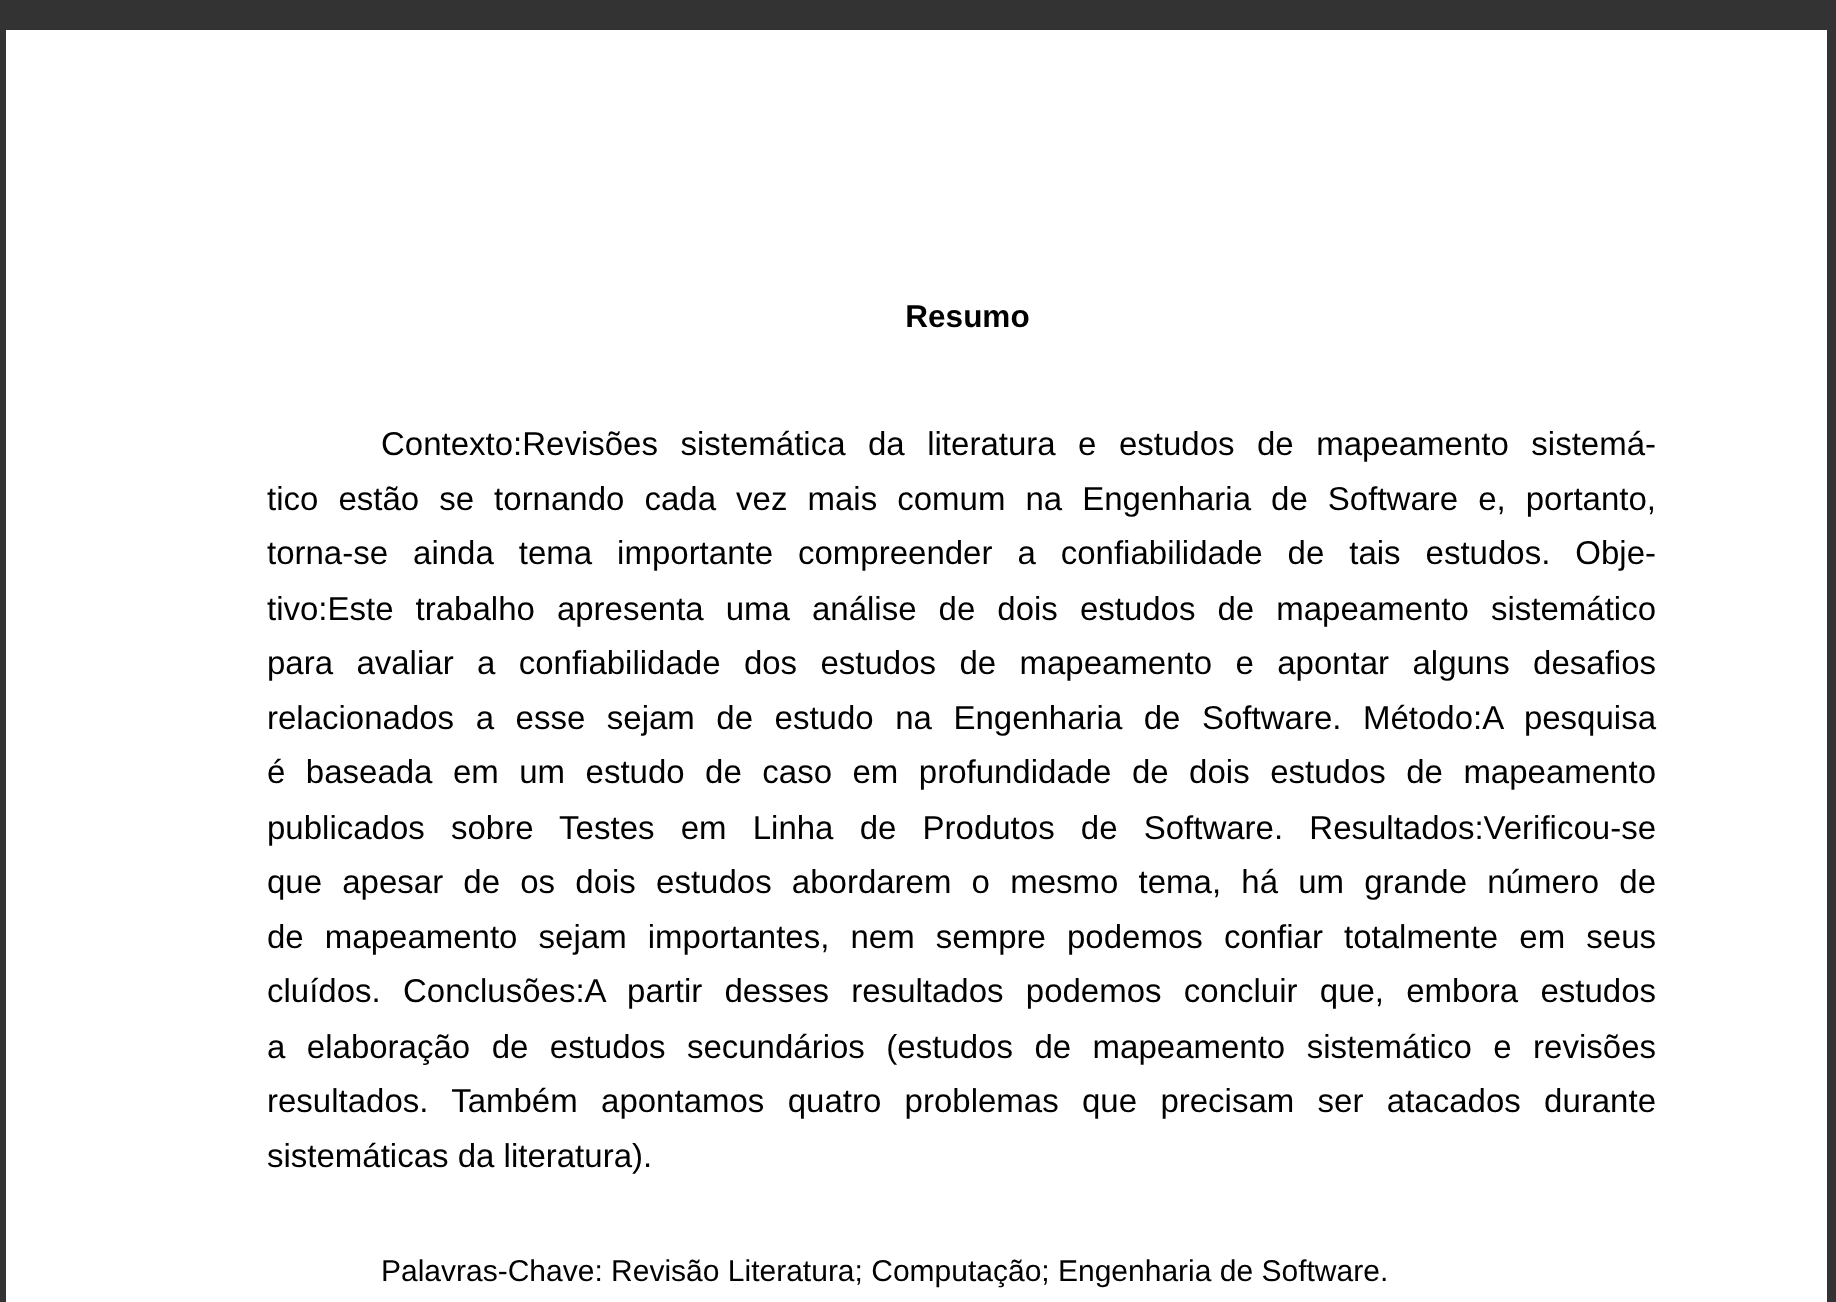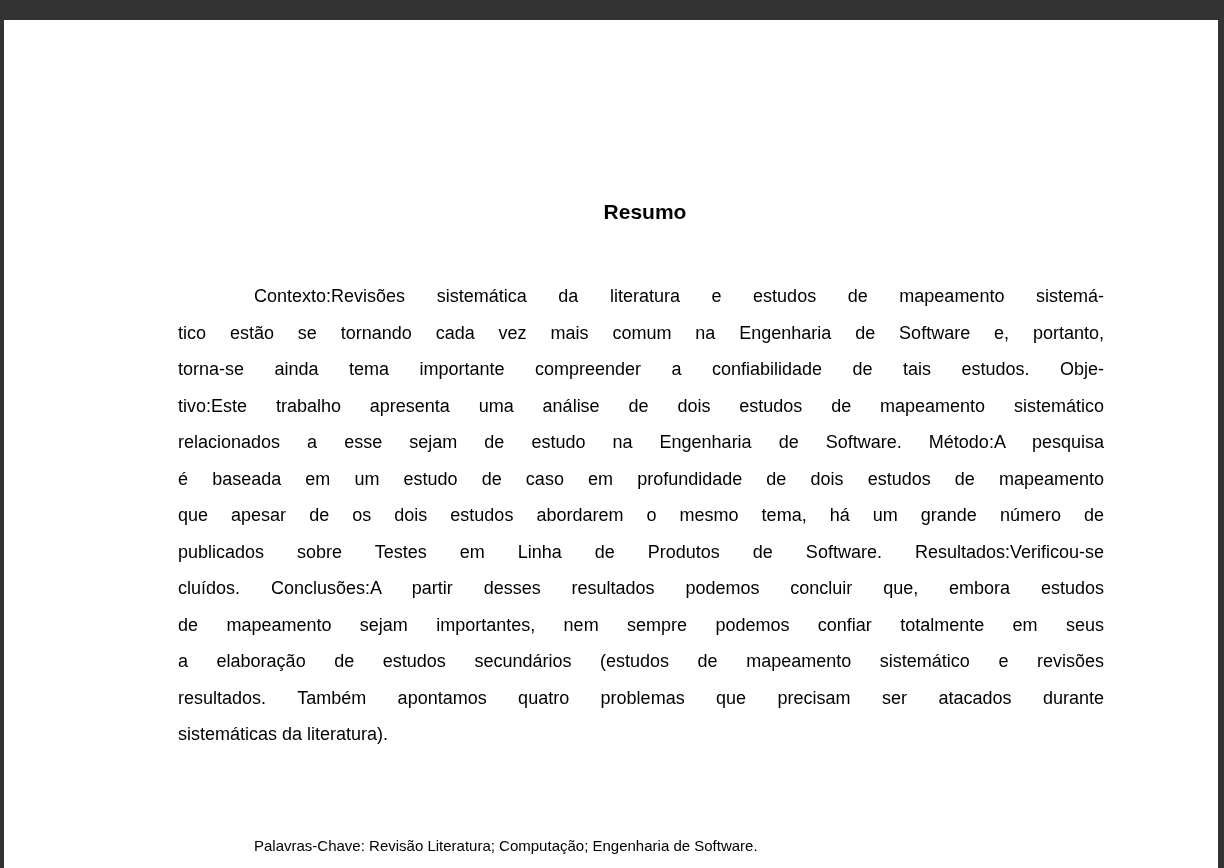--- a/index.html
+++ b/index.html
@@ -36,60 +36,61 @@
       font-size: 21px;
       color: #000;
       letter-spacing: 0px;
     }
     .abstract {
       position: absolute;
       left: 174px;
       top: 258px;
       width: 926px;
       font-family: "Liberation Sans", sans-serif;
-      font-size: 18px;
+      font-size: 22px;
       line-height: 36.5px;
       color: #000;
     }
     .line {
       display: block;
       white-space: nowrap;
       text-align-last: justify;
       text-align: justify;
     }
     .line.first { text-indent: 76px; }
     .line.last { text-align-last: left; }
     .keywords {
       position: absolute;
       left: 250px;
       top: 817px;
       font-family: "Liberation Sans", sans-serif;
-      font-size: 15px;
+      font-size: 20px;
       color: #000;
       white-space: nowrap;
     }
   </style>
 </head>
 <body>
 
 <div class="viewer">
   <div class="page">
     <div class="title">Resumo</div>
 
     <div class="abstract">
       <span class="line first">Contexto:Revisões sistemática da literatura e estudos de mapeamento sistemá-</span>
       <span class="line">tico estão se tornando cada vez mais comum na Engenharia de Software e, portanto,</span>
       <span class="line">torna-se ainda tema importante compreender a confiabilidade de tais estudos. Obje-</span>
       <span class="line">tivo:Este trabalho apresenta uma análise de dois estudos de mapeamento sistemático</span>
+      <span class="line">para avaliar a confiabilidade dos estudos de mapeamento e apontar alguns desafios</span>
       <span class="line">relacionados a esse sejam de estudo na Engenharia de Software. Método:A pesquisa</span>
       <span class="line">é baseada em um estudo de caso em profundidade de dois estudos de mapeamento</span>
+      <span class="line">publicados sobre Testes em Linha de Produtos de Software. Resultados:Verificou-se</span>
       <span class="line">que apesar de os dois estudos abordarem o mesmo tema, há um grande número de</span>
-      <span class="line">publicados sobre Testes em Linha de Produtos de Software. Resultados:Verificou-se</span>
+      <span class="line">de mapeamento sejam importantes, nem sempre podemos confiar totalmente em seus</span>
       <span class="line">cluídos. Conclusões:A partir desses resultados podemos concluir que, embora estudos</span>
-      <span class="line">de mapeamento sejam importantes, nem sempre podemos confiar totalmente em seus</span>
       <span class="line">a elaboração de estudos secundários (estudos de mapeamento sistemático e revisões</span>
       <span class="line">resultados. Também apontamos quatro problemas que precisam ser atacados durante</span>
       <span class="line last">sistemáticas da literatura).</span>
     </div>
 
     <div class="keywords">Palavras-Chave: Revisão Literatura; Computação; Engenharia de Software.</div>
   </div>
 </div>
 
 </body></html>

